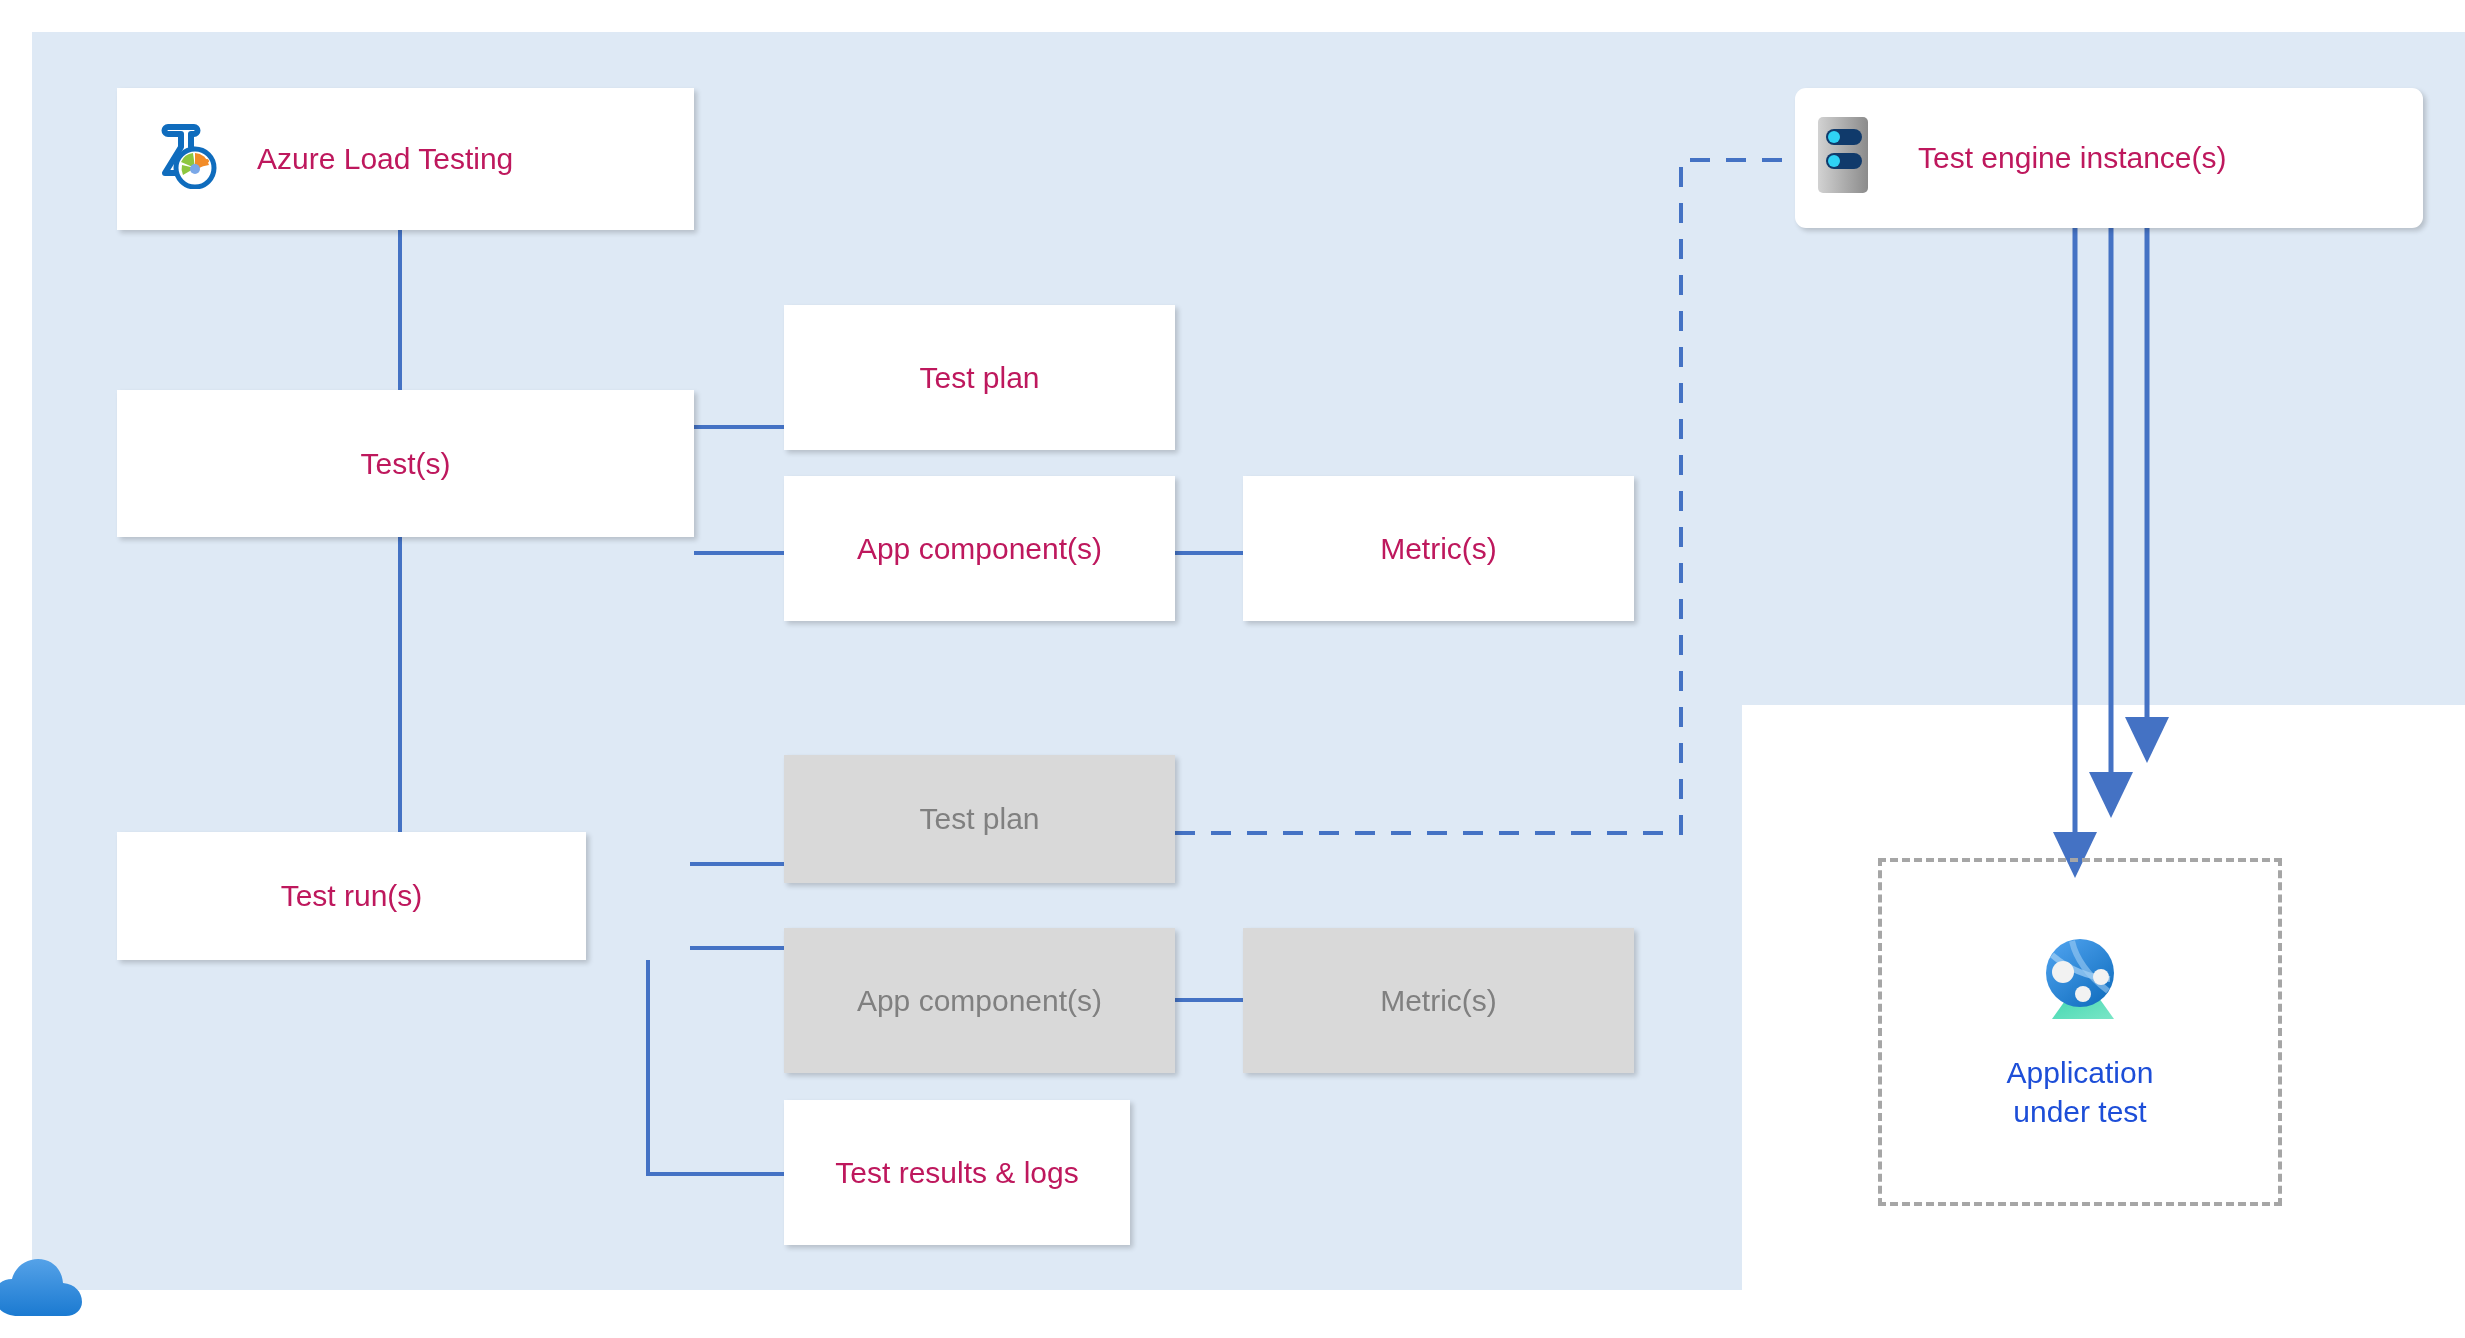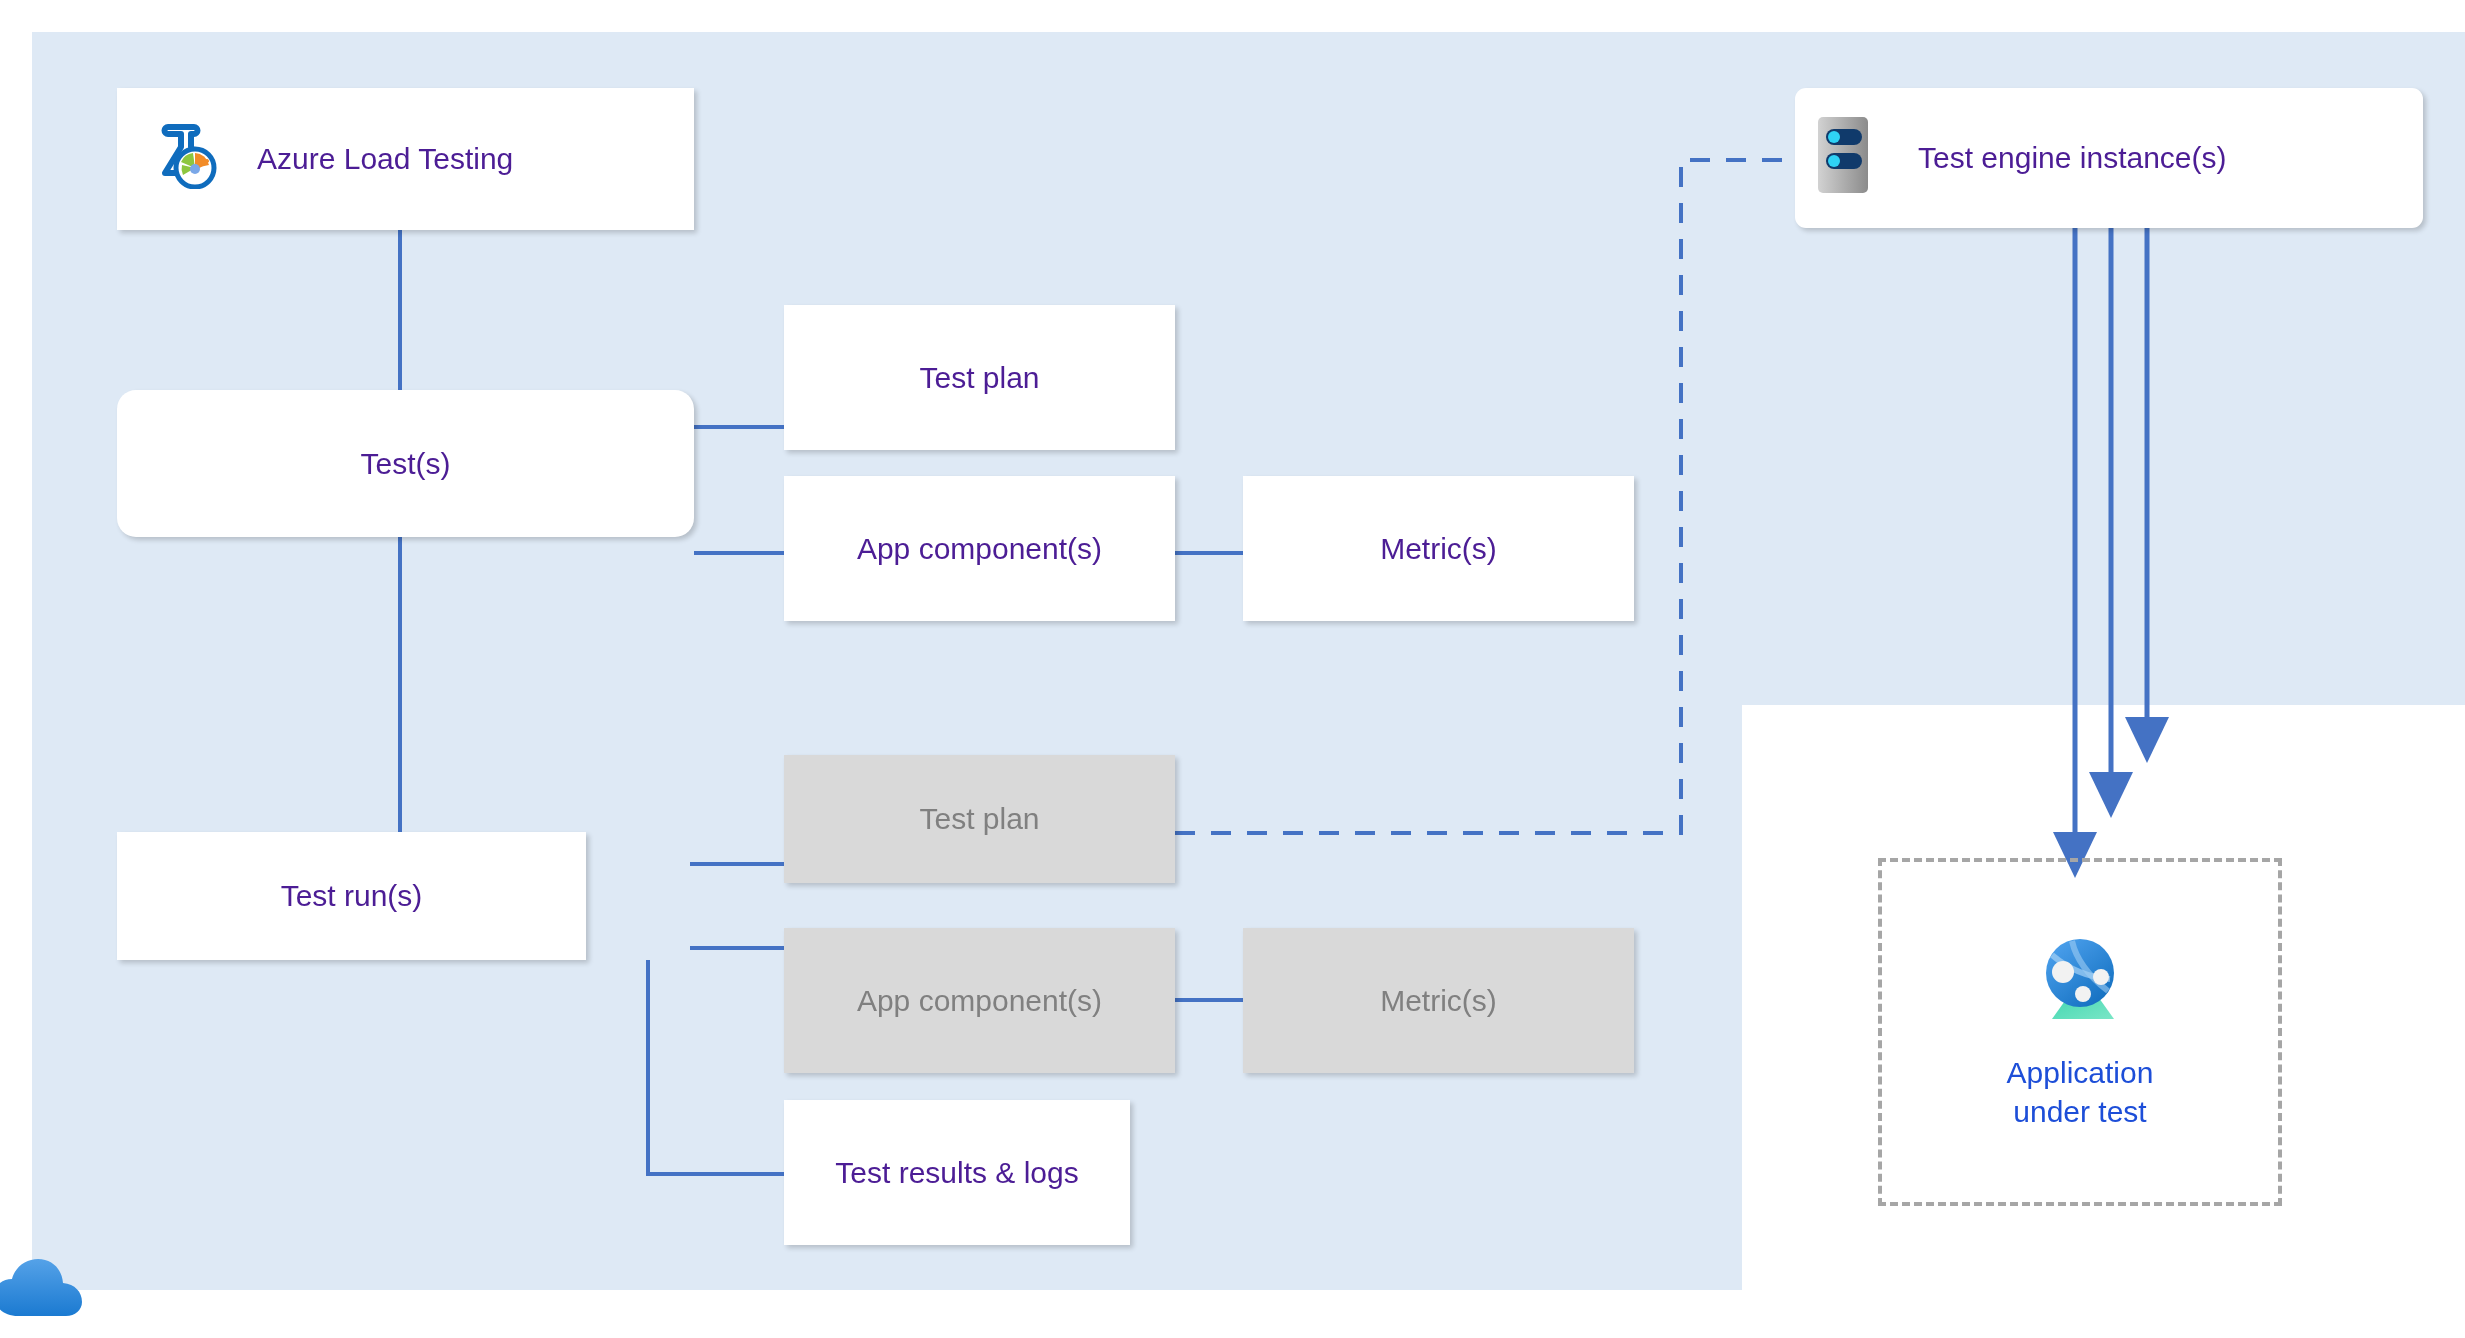--- a/index.html
+++ b/index.html
@@ -4,21 +4,21 @@
 <style>
   html,body{margin:0;padding:0;background:#ffffff;}
   body{width:2465px;height:1338px;position:relative;overflow:hidden;
        font-family:"Liberation Sans","DejaVu Sans",sans-serif;}
   #stage{position:absolute;left:0;top:0;width:2465px;height:1338px;}
   .bg-l{position:absolute;background:#dee9f5;}
   .cloud-wrap{position:absolute;left:0px;top:1258px;width:110px;height:70px;}
   .node{position:absolute;background:#ffffff;box-sizing:border-box;
         box-shadow:3px 3px 5px rgba(0,0,0,0.18);
         display:flex;align-items:center;justify-content:center;
-        font-size:30px;color:#4c1d95;}
+        font-size:30px;color:#be185d;}
   .node.gray{background:#d9d9d9;color:#808080;}
   .node.icon-left{justify-content:flex-start;}
   .node .lbl{white-space:pre-line;text-align:center;line-height:1.25;}
   .ico{flex:0 0 auto;display:block;}
   .dashbox{position:absolute;border:4px dashed #a6a6a6;box-sizing:border-box;
            background:transparent;}
   .aut{position:absolute;display:flex;flex-direction:column;
        align-items:center;justify-content:center;}
   .aut .cap{font-size:30px;color:#1d4ed8;text-align:center;line-height:1.3;
             white-space:pre-line;margin-top:24px;}
@@ -90,21 +90,21 @@
         <path d="M42 45 L42 30 A15 15 0 0 1 56 42 Z" fill="#f28c28"></path>
         <path d="M42 45 L28 39 A15 15 0 0 1 40 30 Z" fill="#8dc63f"></path>
         <path d="M42 45 L30 52 A15 15 0 0 1 29 42 Z" fill="#8dc63f"></path>
         <path d="M41 46 L54 38" stroke="#f28c28" stroke-width="4" stroke-linecap="round"></path>
         <circle cx="42" cy="46" r="5" fill="#7aa7e8"></circle>
       </svg>
     </span>
     <span class="lbl">Azure Load Testing</span>
   </div>
 
-  <div class="node" style="left:117px;top:390px;width:577px;height:147px;border-radius:19px;">
+  <div class="node" style="left:117px;top:390px;width:577px;height:147px;">
     <span class="lbl">Test(s)</span>
   </div>
 
   <div class="node" style="left:784px;top:305px;width:391px;height:145px;">
     <span class="lbl">Test plan</span>
   </div>
 
   <div class="node" style="left:784px;top:476px;width:391px;height:145px;">
     <span class="lbl">App component(s)</span>
   </div>

